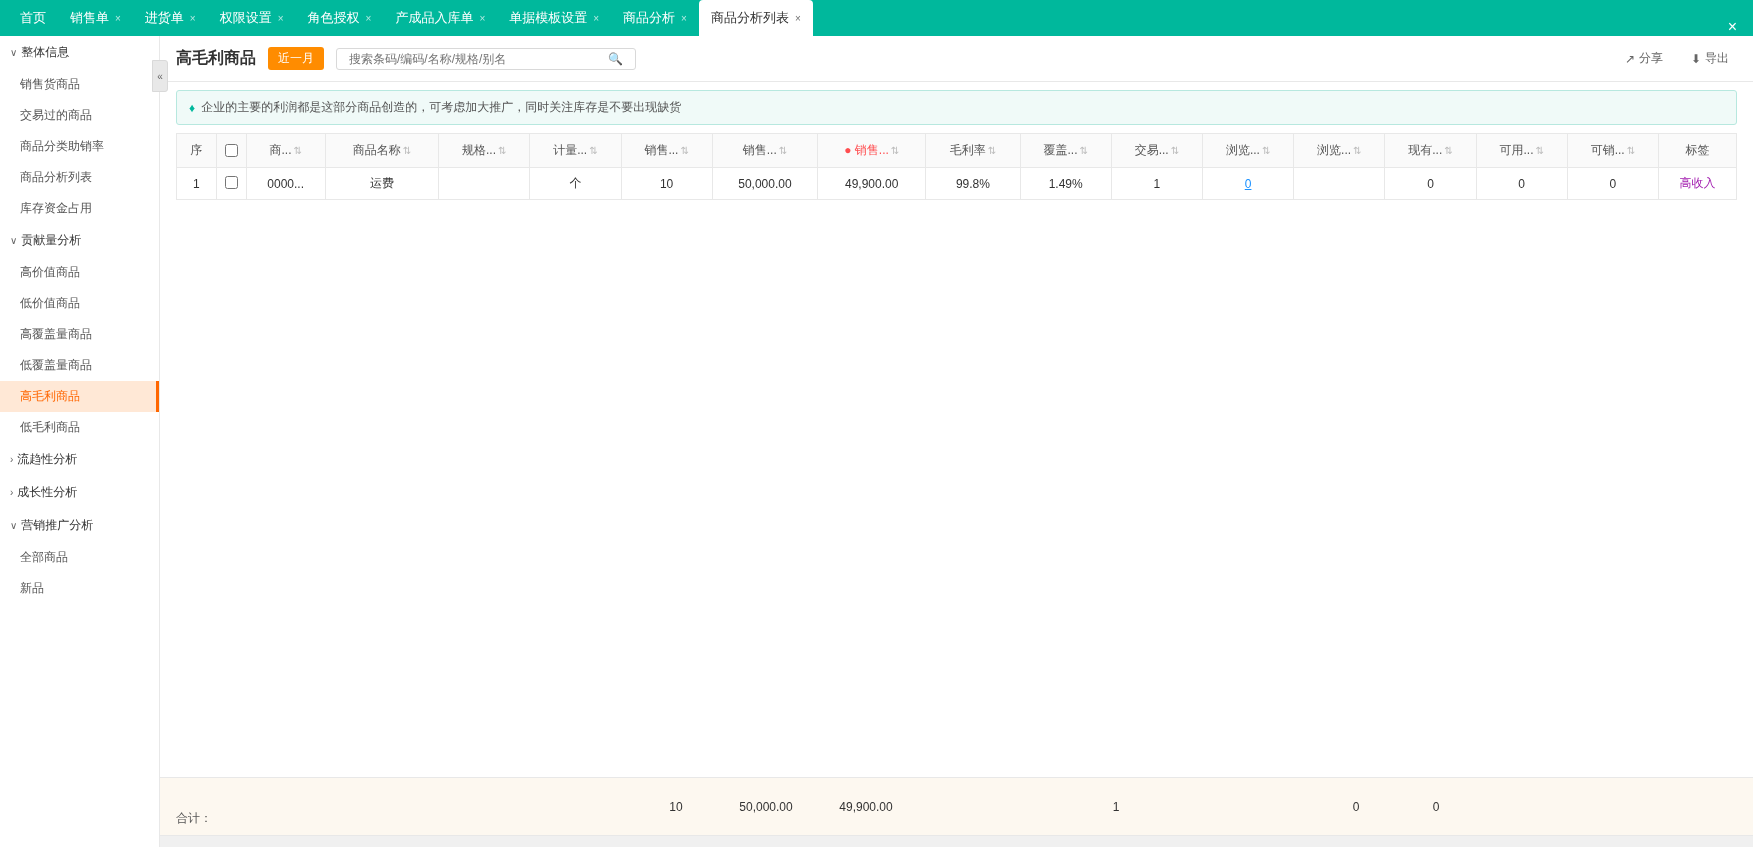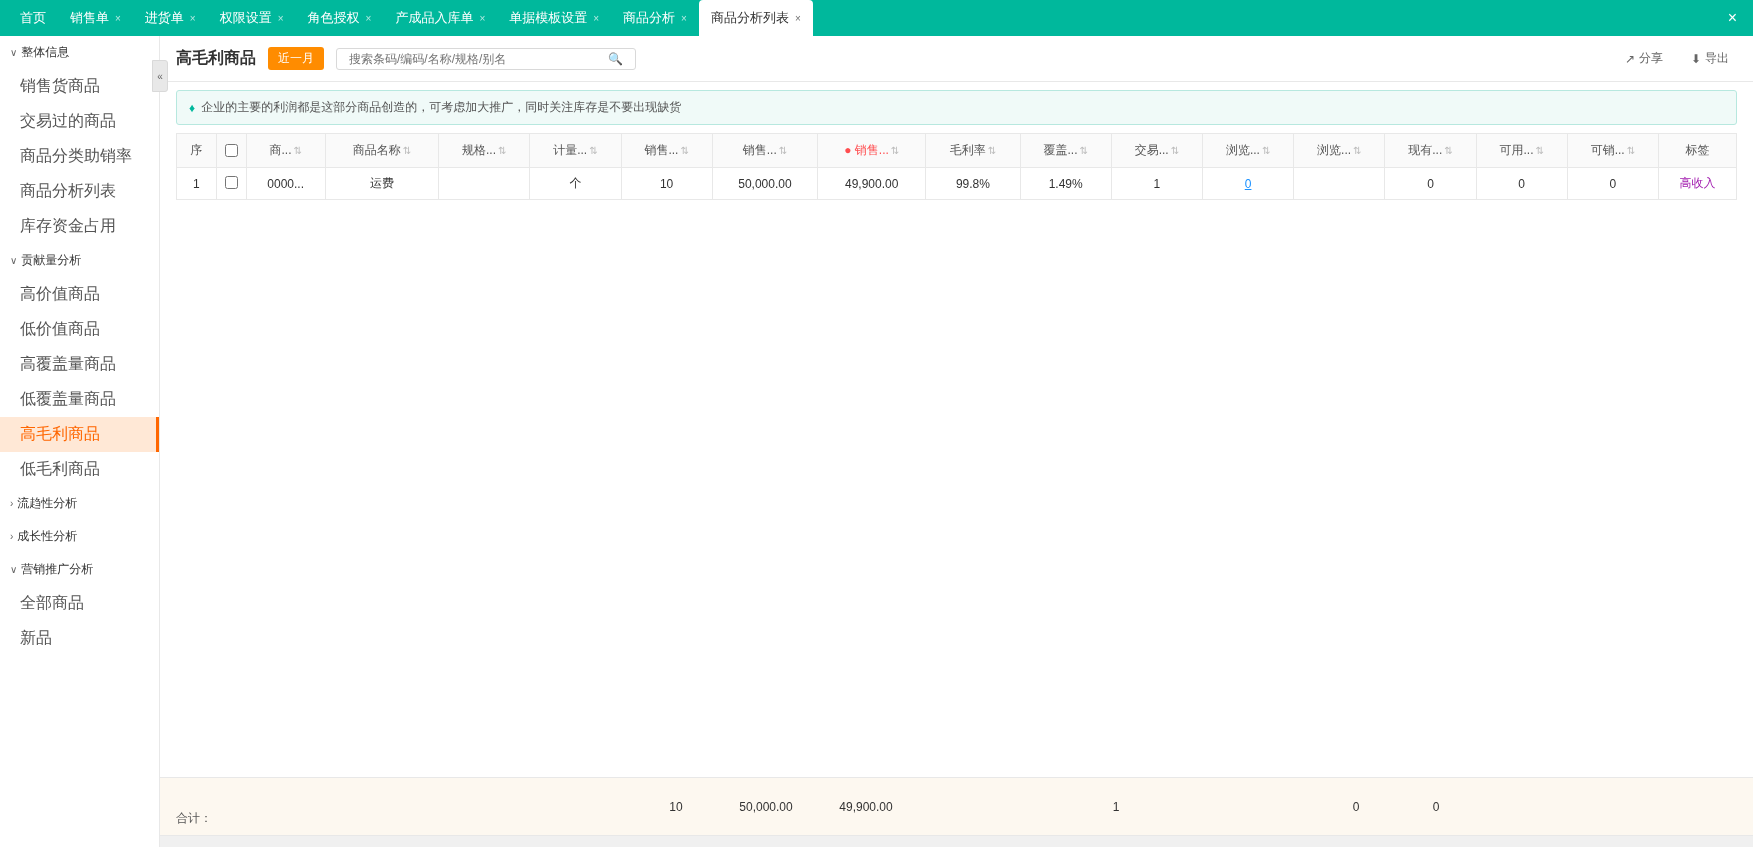--- a/index.html
+++ b/index.html
@@ -1,21 +1,21 @@
 <!DOCTYPE html>
 <html><head>
   <meta charset="utf-8">
   <style>
     * { margin: 0; padding: 0; box-sizing: border-box; }
     body { font-family: 'Microsoft YaHei', Arial, sans-serif; font-size: 12px; background: #f5f5f5; color: #333; overflow: hidden; width: 1753px; height: 847px; }
 
     
     .top-nav {
       display: flex;
-      align-items: center;
+      align-items: flex-end;
       background: #00b89c;
       height: 36px;
       padding: 0 8px;
       color: #fff;
     }
     .top-nav .nav-item {
       padding: 0 12px;
       height: 36px;
       display: flex;
       align-items: center;
@@ -65,21 +65,21 @@
       cursor: pointer;
       font-weight: 500;
     }
     .sidebar-group-title .arrow {
       margin-right: 4px;
       font-size: 10px;
       color: #666;
     }
     .sidebar-item {
       padding: 7px 10px 7px 20px;
-      font-size: 16px;
+      font-size: 12px;
       color: #555;
       cursor: pointer;
       white-space: nowrap;
     }
     .sidebar-item.active {
       background: #ffe8d6;
       color: #ff6600;
       border-right: 3px solid #ff6600;
     }
 

